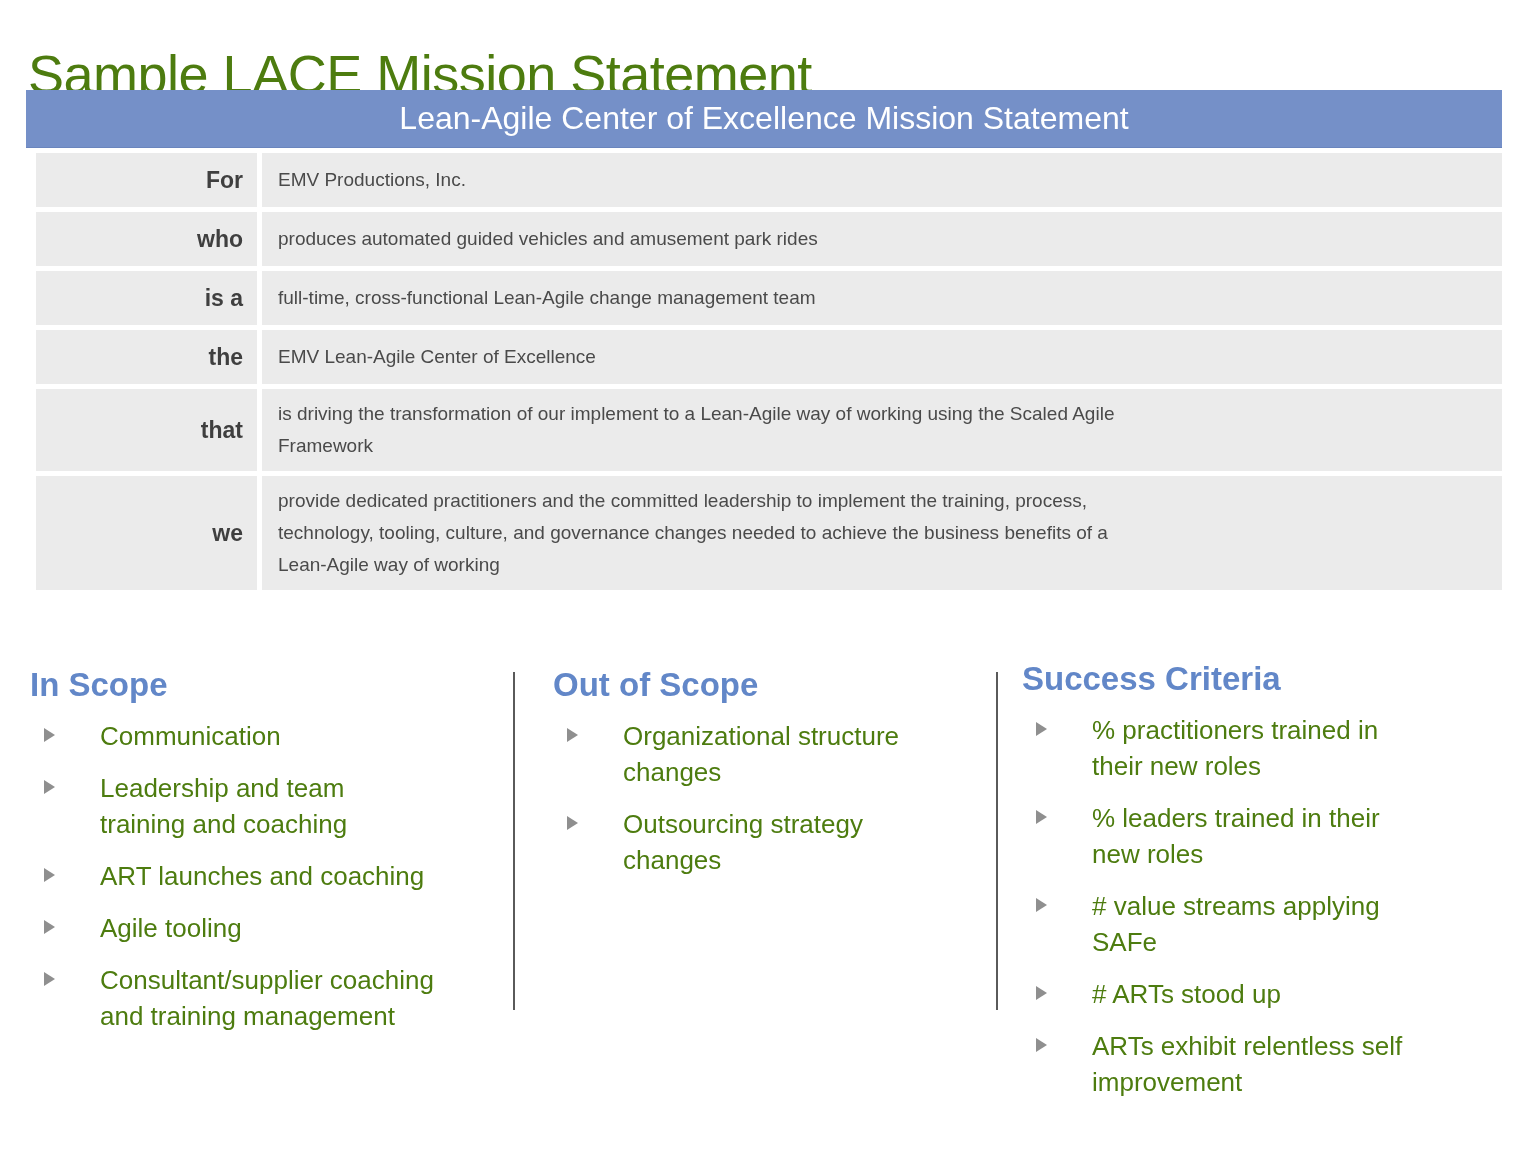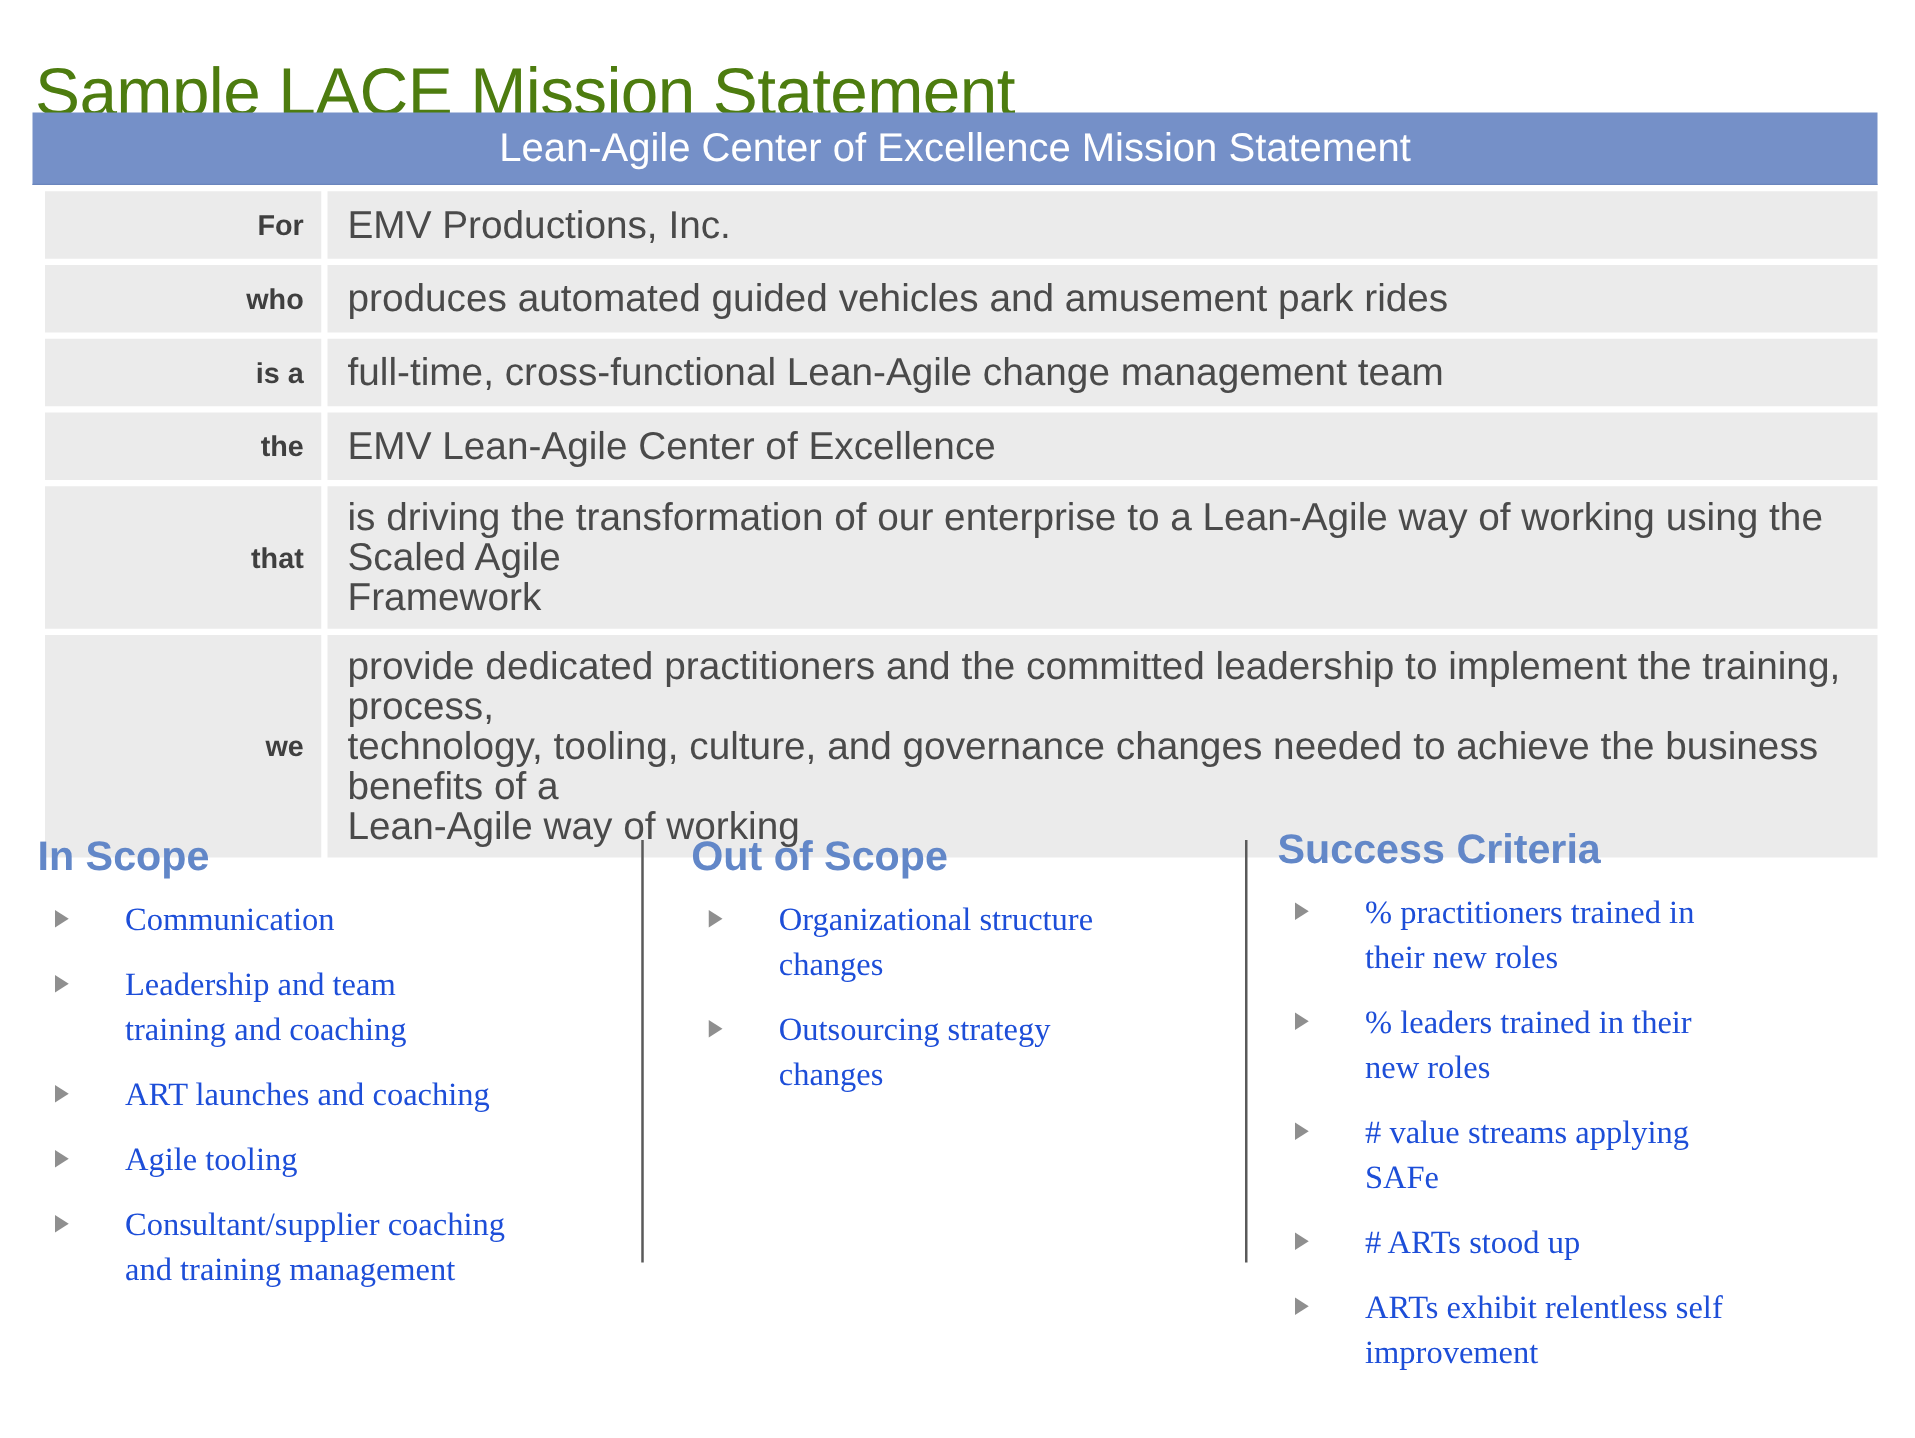--- a/index.html
+++ b/index.html
@@ -26,37 +26,36 @@
     box-sizing:border-box;
   }
   .mrow { display:grid; grid-template-columns:231px 1fr; gap:5px; }
   .mrow > div { background:#ebebeb; min-height:54px; box-sizing:border-box; }
   .mrow .mlabel {
     display:flex; align-items:center; justify-content:flex-end;
     padding:9px 14px; font-weight:bold; color:#3f3f3f; font-size:23px;margin-left:10px;
   }
   .mrow .mtext {
     display:flex; align-items:center;
-    padding:9px 16px; color:#4a4a4a; font-size:31px; line-height:32px;
+    padding:9px 16px; color:#4a4a4a; font-size:19px; line-height:32px;
     white-space:pre-line;
   }
   .scope-col { position:absolute; }
   .scope-col-1 { left:30px;  top:668px; width:472px; }
   .scope-col-2 { left:553px; top:668px; width:430px; }
   .scope-col-3 { left:1022px;top:662px; width:488px; }
   .scope-heading {
     font-size:33px; font-weight:bold; color:#6287c8;
     margin:0 0 16px 0; line-height:34px;
   }
   .scope-list { list-style:none; margin:0; padding:0; }
   .scope-list li {
     display:flex; margin-bottom:16px;
-    font-size:26px; line-height:36px; color:#1d4ed8;
+    font-size:26px; line-height:36px; color:#4d7c0f;
     white-space:pre-line;
-    font-family:Liberation Serif, serif;
   }
   .bullet-cell { flex:0 0 56px; margin-left:14px; padding-top:10px; }
   .tri-shape {
     display:block; width:0; height:0;
     border-left:11px solid #8f8f8f;
     border-top:7px solid transparent;
     border-bottom:7px solid transparent;
   }
   .item-text { flex:1; }
   .v-divider {
@@ -89,21 +88,21 @@
       <div class="mrow">
         <div class="mlabel">is a</div>
         <div class="mtext">full-time, cross-functional Lean-Agile change management team</div>
       </div>
       <div class="mrow">
         <div class="mlabel">the</div>
         <div class="mtext">EMV Lean-Agile Center of Excellence</div>
       </div>
       <div class="mrow">
         <div class="mlabel">that</div>
-        <div class="mtext">is driving the transformation of our enterprise to a Lean-Agile way of working using the Scaled Agile
+        <div class="mtext">is driving the transformation of our implement to a Lean-Agile way of working using the Scaled Agile
 Framework</div>
       </div>
       <div class="mrow">
         <div class="mlabel">we</div>
         <div class="mtext">provide dedicated practitioners and the committed leadership to implement the training, process,
 technology, tooling, culture, and governance changes needed to achieve the business benefits of a
 Lean-Agile way of working</div>
       </div>
     </div>
 </div>

